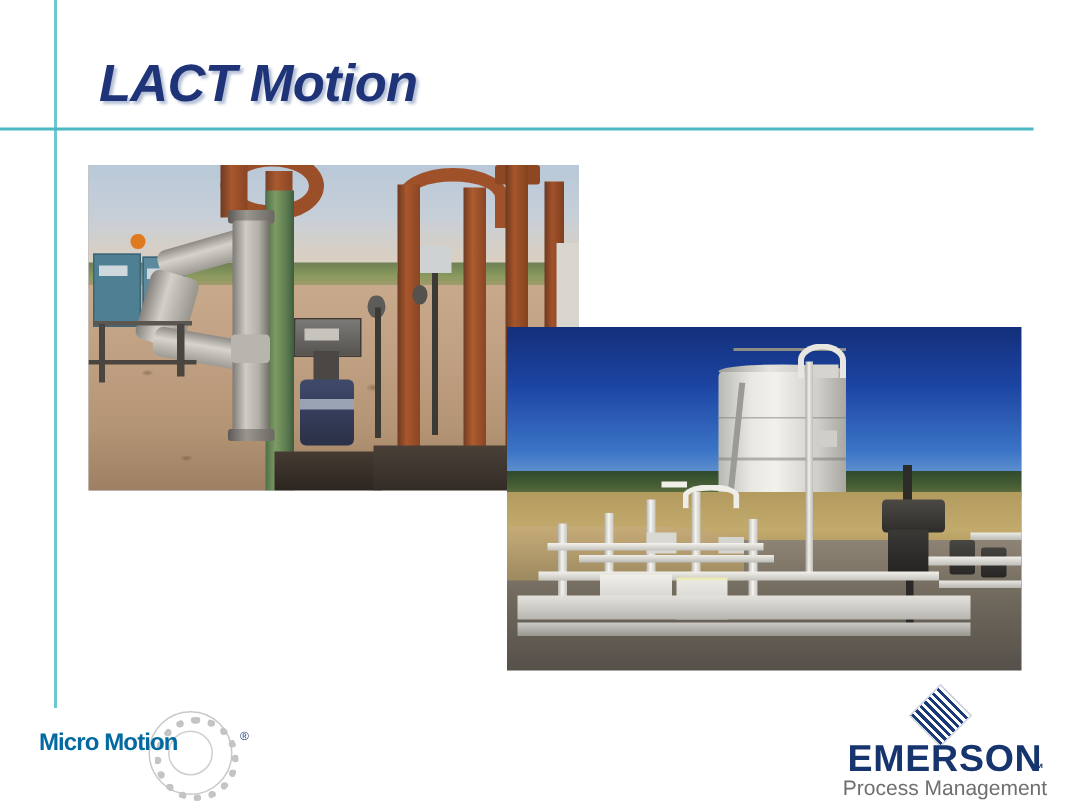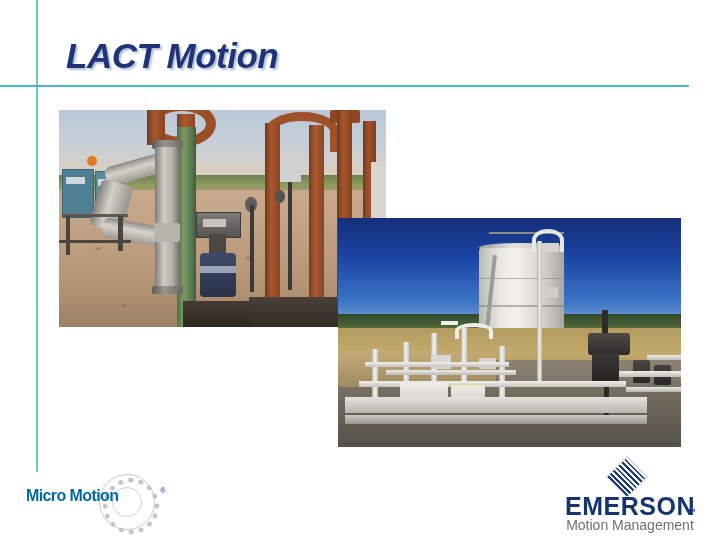--- a/index.html
+++ b/index.html
@@ -394,16 +394,16 @@
     <div class="ring-ticks"></div>
     <div class="ring-inner"></div>
     <div class="mm-text">Micro Motion</div>
     <div class="mm-tm">®</div>
   </div>
 
   <div id="em-logo">
     <div class="diamond"></div>
     <div class="em-text">EMERSON</div>
     <div class="em-tm">™</div>
-    <div class="em-sub">Motion Management</div>
+    <div class="em-sub">Process Management</div>
   </div>
 
 </div>
 
 </body></html>

